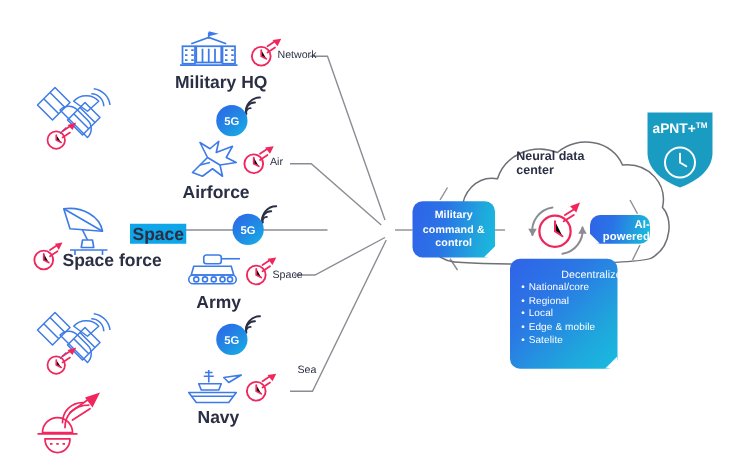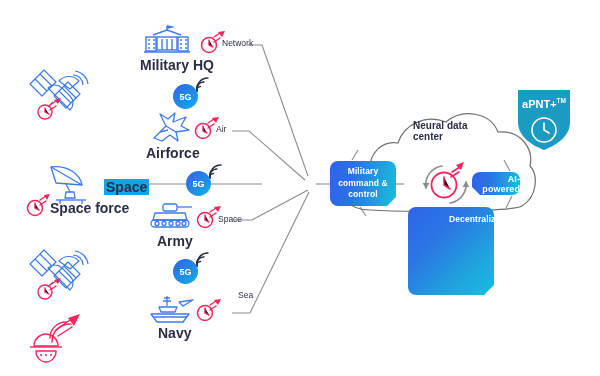--- a/index.html
+++ b/index.html
@@ -25,21 +25,21 @@
         background:#fff;clip-path:polygon(100% 100%,0 100%,100% 0);}
   .node.n-ai{left:472px;top:172px;width:48px;height:23px;font-size:9px;border-radius:8px;text-align:right;}
   .node.n-ai::after{content:"";position:absolute;left:0;bottom:0;width:8px;height:8px;
         background:#fff;clip-path:polygon(0 100%,0 0,100% 100%);}
 
   .node.n-dec{left:408px;top:207px;width:86px;height:88px;display:block;
         padding:7px 0 0 9px;box-sizing:border-box;border-radius:8px 8px 8px 8px;
         background:linear-gradient(135deg,#2f63e8 0%,#2b77e5 35%,#1fa7dc 75%,#19bce1 100%);}
   .node.n-dec::after{content:"";position:absolute;right:0;bottom:0;width:10px;height:10px;
         background:#fff;clip-path:polygon(100% 100%,0 100%,100% 0);}
-  .dec-title{font-size:8.5px;font-weight:bold;color:#fff;margin:0 0 1px 0;text-align:left;padding-left:32px;}
+  .dec-title{font-size:8.5px;font-weight:normal;color:#fff;margin:0 0 1px 0;text-align:left;padding-left:32px;}
   .dec-list{list-style:none;margin:0;padding:0;text-align:left;}
   .dec-list li{font-size:8px;line-height:10.5px;color:#fff;font-weight:normal;}
   .dec-list li::before{content:"\2022";margin-right:3px;}
 
   
   .shield{position:absolute;left:508px;top:84px;width:72px;height:70px;z-index:7;}
   .shield-txt{position:absolute;left:0;top:13px;width:72px;text-align:center;
         font-size:11px;font-weight:bold;color:#fff;}
   .shield-tm{font-size:6.5px;vertical-align:super;}
 
@@ -138,20 +138,27 @@
   <div class="node n-mcc">
     <span>Military command &amp; control</span>
   </div>
 
   <div class="node n-ai">
     <span>AI-powered</span>
   </div>
 
   <div class="node n-dec">
     <div class="dec-title">Decentralized</div>
+    <ul class="dec-list">
+      <li>National/core</li>
+      <li>Regional</li>
+      <li>Local</li>
+      <li>Edge &amp; mobile</li>
+      <li>Satelite</li>
+    </ul>
   </div>
 
   <svg class="abs" style="left:142px;top:22px;" width="50" height="34">
     <g fill="none" stroke="#3d7be8" stroke-width="1.4">
       <path d="M25 4 L25 9"></path>
       <path d="M25 3 L33 5 L25 7 Z" fill="#3d7be8" stroke="none"></path>
       <path d="M11 13 L25 8 L39 13"></path>
       <rect x="15" y="15" width="20" height="13"></rect>
       <path d="M20 17 L20 28 M25 17 L25 28 M30 17 L30 28"></path>
       <rect x="4" y="15" width="10" height="14"></rect>

